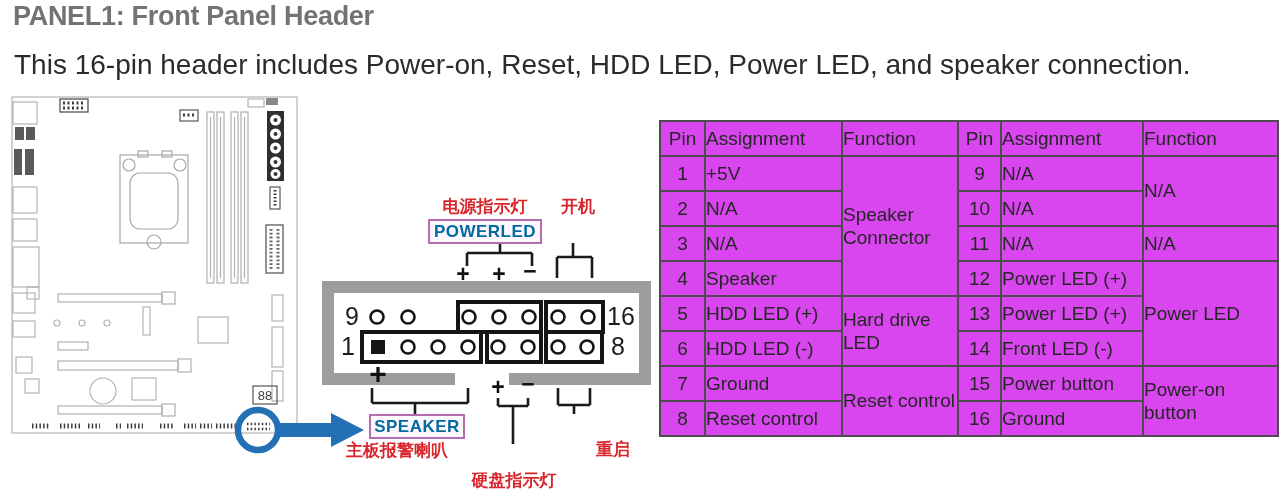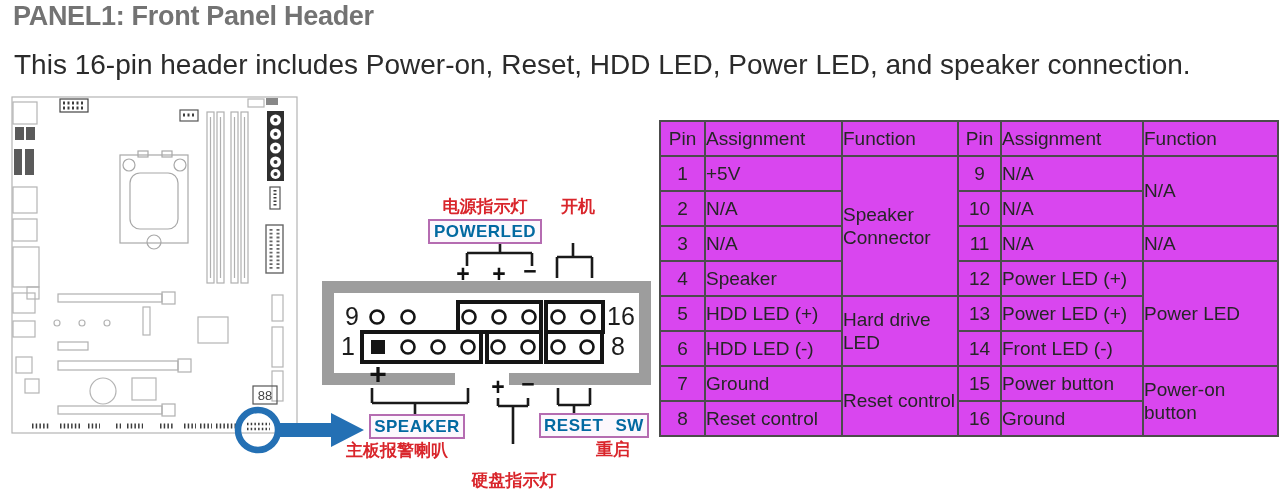--- a/index.html
+++ b/index.html
@@ -199,21 +199,20 @@
     </g>
   </svg>
 
   <svg class="hl-svg" width="150" height="56" viewBox="0 0 150 56">
     <circle cx="30" cy="28" r="20" fill="none" stroke="#2470b4" stroke-width="6.5"></circle>
     <path d="M52,21 H103 V11 L136,28 L103,45 V35 H52 Z" fill="#2470b4"></path>
   </svg>
 
   <div class="plabel" style="left:428px;top:219px;width:114px;height:25px;">POWERLED</div>
   <div class="plabel" style="left:369px;top:414px;width:96px;height:25px;">SPEAKER</div>
-  <div class="plabel" style="left:539px;top:413px;width:110px;height:25px;word-spacing:7px;">RESET SW</div>
 
   <div class="cnlabel" style="left:425px;top:195px;width:120px;">电源指示灯</div>
   <div class="cnlabel" style="left:538px;top:195px;width:80px;">开机</div>
   <div class="cnlabel" style="left:338px;top:439px;width:118px;">主板报警喇叭</div>
   <div class="cnlabel" style="left:460px;top:469px;width:108px;">硬盘指示灯</div>
   <div class="cnlabel" style="left:575px;top:438px;width:76px;">重启</div>
 
   <table class="pintable">
     <colgroup>
       <col style="width:45px">

